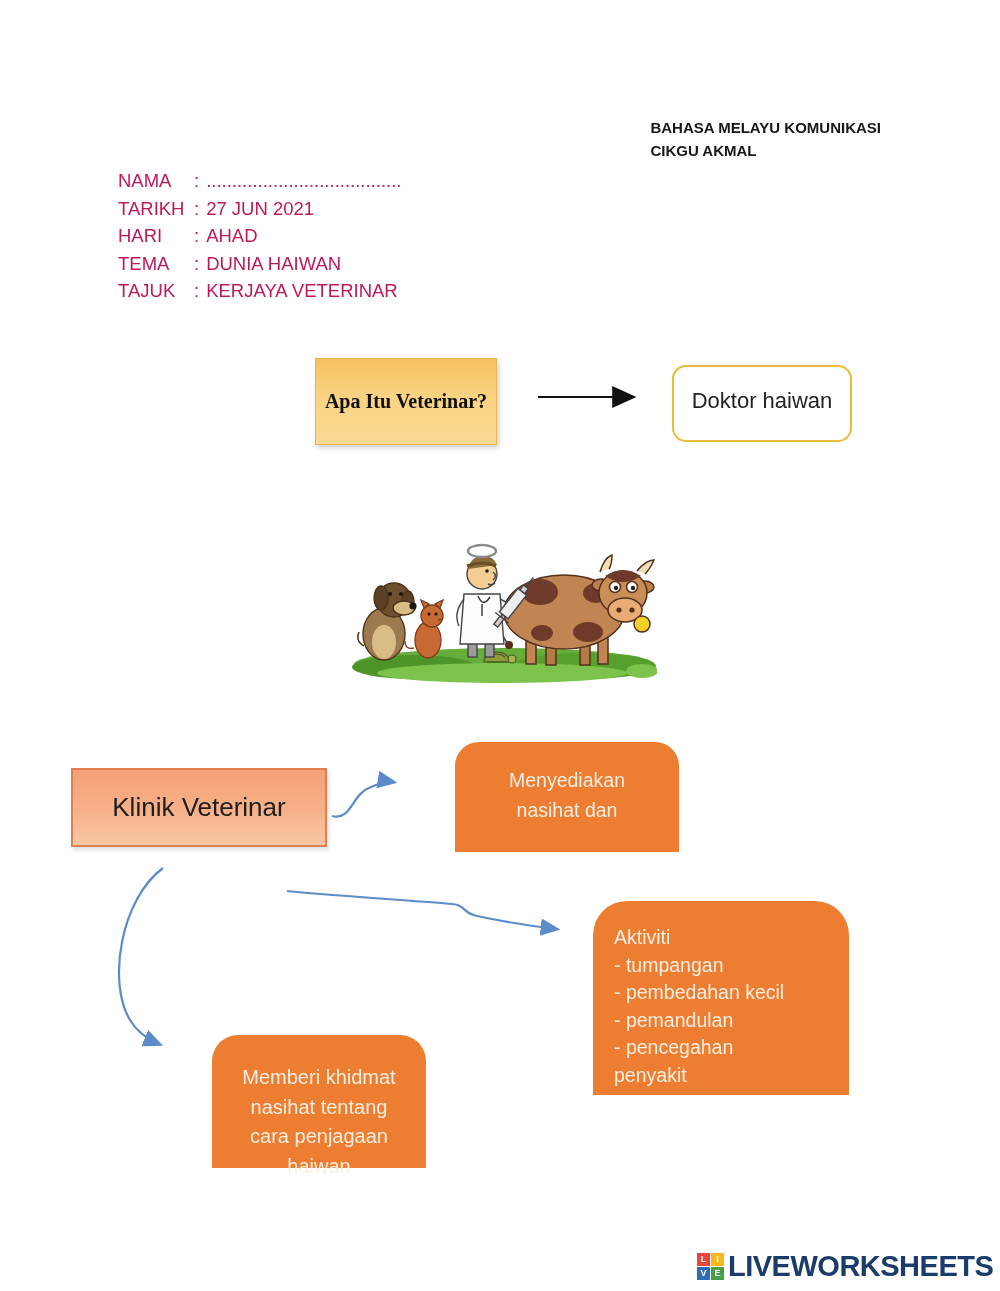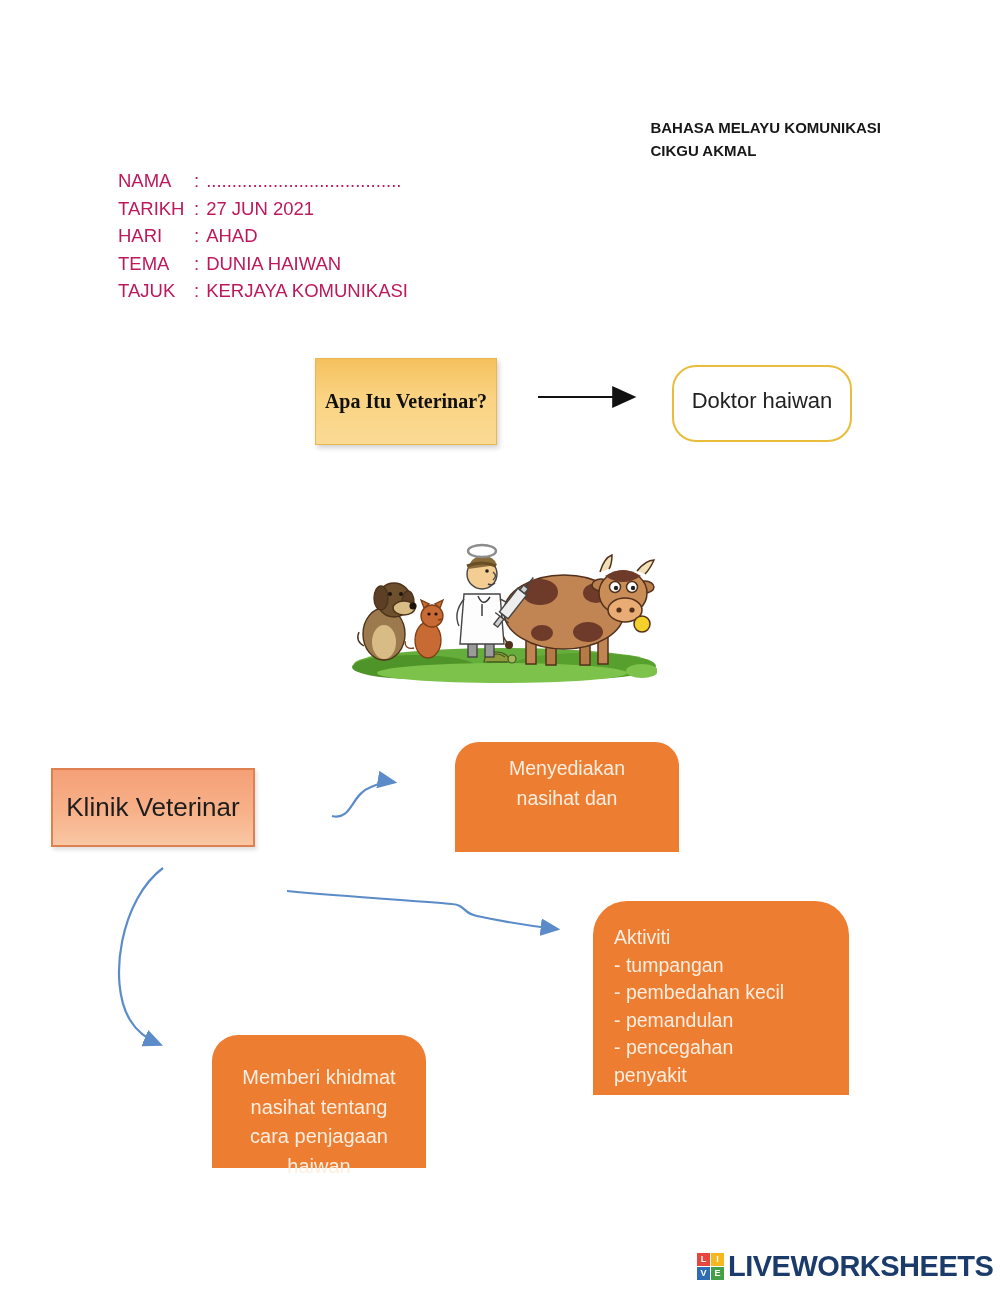--- a/index.html
+++ b/index.html
@@ -33,46 +33,46 @@
   .question-box{
     position:absolute;left:315px;top:358px;width:180px;height:85px;
     background:linear-gradient(180deg,#F5C15E 0%,#FAD382 45%,#FBDA95 100%);
     border:1px solid #E9B64F;
     box-shadow:2px 3px 5px rgba(0,0,0,0.18);
     display:flex;align-items:center;justify-content:center;
     font-family:"Liberation Serif", serif;font-weight:bold;font-size:20px;color:#101010;
   }
   .answer-box{
     position:absolute;left:672px;top:365px;width:180px;height:77px;
-    background:#ffffff;border:2.5px solid #E9BC3B;border-radius:24px;
+    background:#ffffff;border:2.5px solid #E9BC3B;border-radius:14px;
     text-align:center;box-sizing:border-box;padding-top:21px;
     font-size:22px;color:#222;
   }
 
   
   svg.connectors{position:absolute;left:0;top:0;pointer-events:none;}
 
   
   .root-box{
-    position:absolute;left:51px;top:768px;width:204px;height:79px;
+    position:absolute;left:71px;top:768px;width:256px;height:79px;
     background:linear-gradient(180deg,#F5A077 0%,#F7B189 55%,#F9C7A4 100%);
     border:2px solid #DE8050;
     box-shadow:2px 3px 4px rgba(0,0,0,0.12);
     display:flex;align-items:center;justify-content:center;
     font-size:26px;color:#1d1d1d;box-sizing:border-box;
   }
 
   
   .onode{
     position:absolute;background:#ED7D31;color:#FCEEE0;box-sizing:border-box;
   }
   .node-care{
     left:455px;top:742px;width:224px;height:110px;
     border-radius:24px 24px 0 0;
-    text-align:center;font-size:19.5px;line-height:30px;padding-top:11px;
+    text-align:center;font-size:19.5px;line-height:30px;padding-top:23px;
   }
   .node-activities{
     left:593px;top:901px;width:256px;height:194px;
     border-radius:34px 34px 0 0;
     font-size:19.5px;line-height:27.5px;padding:23px 10px 0 21px;
     text-align:left;
   }
   .node-advice{
     left:212px;top:1035px;width:214px;height:133px;
     border-radius:26px 26px 0 0;
@@ -117,21 +117,21 @@
     <div class="form-row">
       <span class="flabel">TARIKH</span><span class="fcolon">:</span><span class="fvalue">27 JUN 2021</span>
     </div>
     <div class="form-row">
       <span class="flabel">HARI</span><span class="fcolon">:</span><span class="fvalue">AHAD</span>
     </div>
     <div class="form-row">
       <span class="flabel">TEMA</span><span class="fcolon">:</span><span class="fvalue">DUNIA HAIWAN</span>
     </div>
     <div class="form-row">
-      <span class="flabel">TAJUK</span><span class="fcolon">:</span><span class="fvalue">KERJAYA KOMUNIKASI</span>
+      <span class="flabel">TAJUK</span><span class="fcolon">:</span><span class="fvalue">KERJAYA VETERINAR</span>
     </div>
   </div>
 
   <div class="question-box">
     <span>Apa Itu Veterinar?</span>
   </div>
 
   <div class="answer-box">
     <span>Doktor haiwan</span>
   </div>

